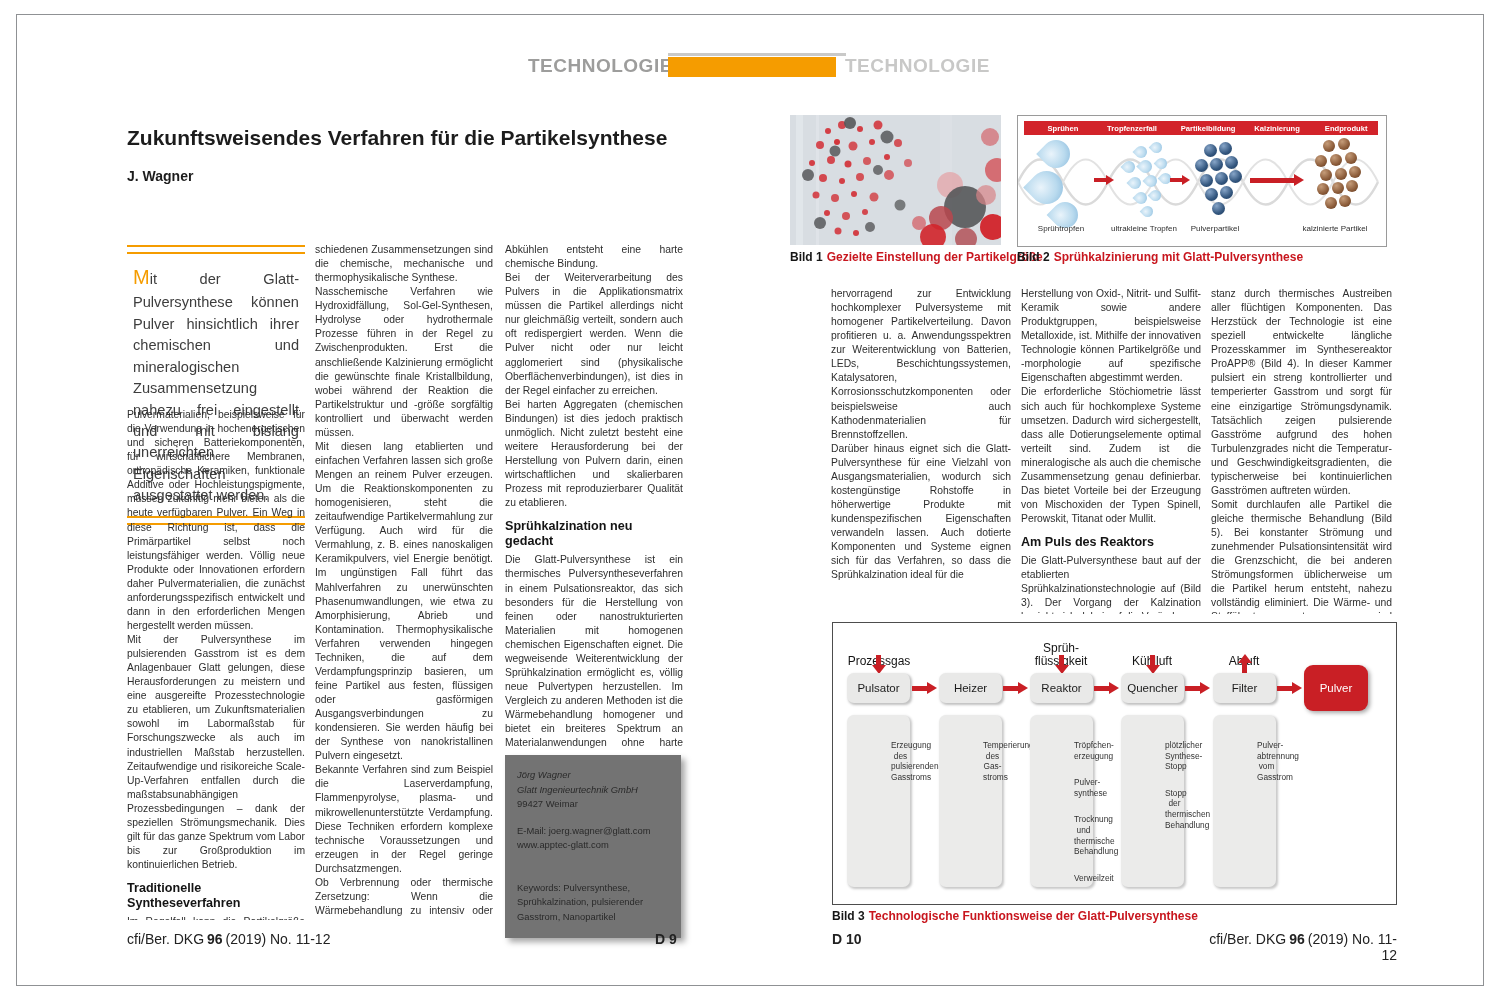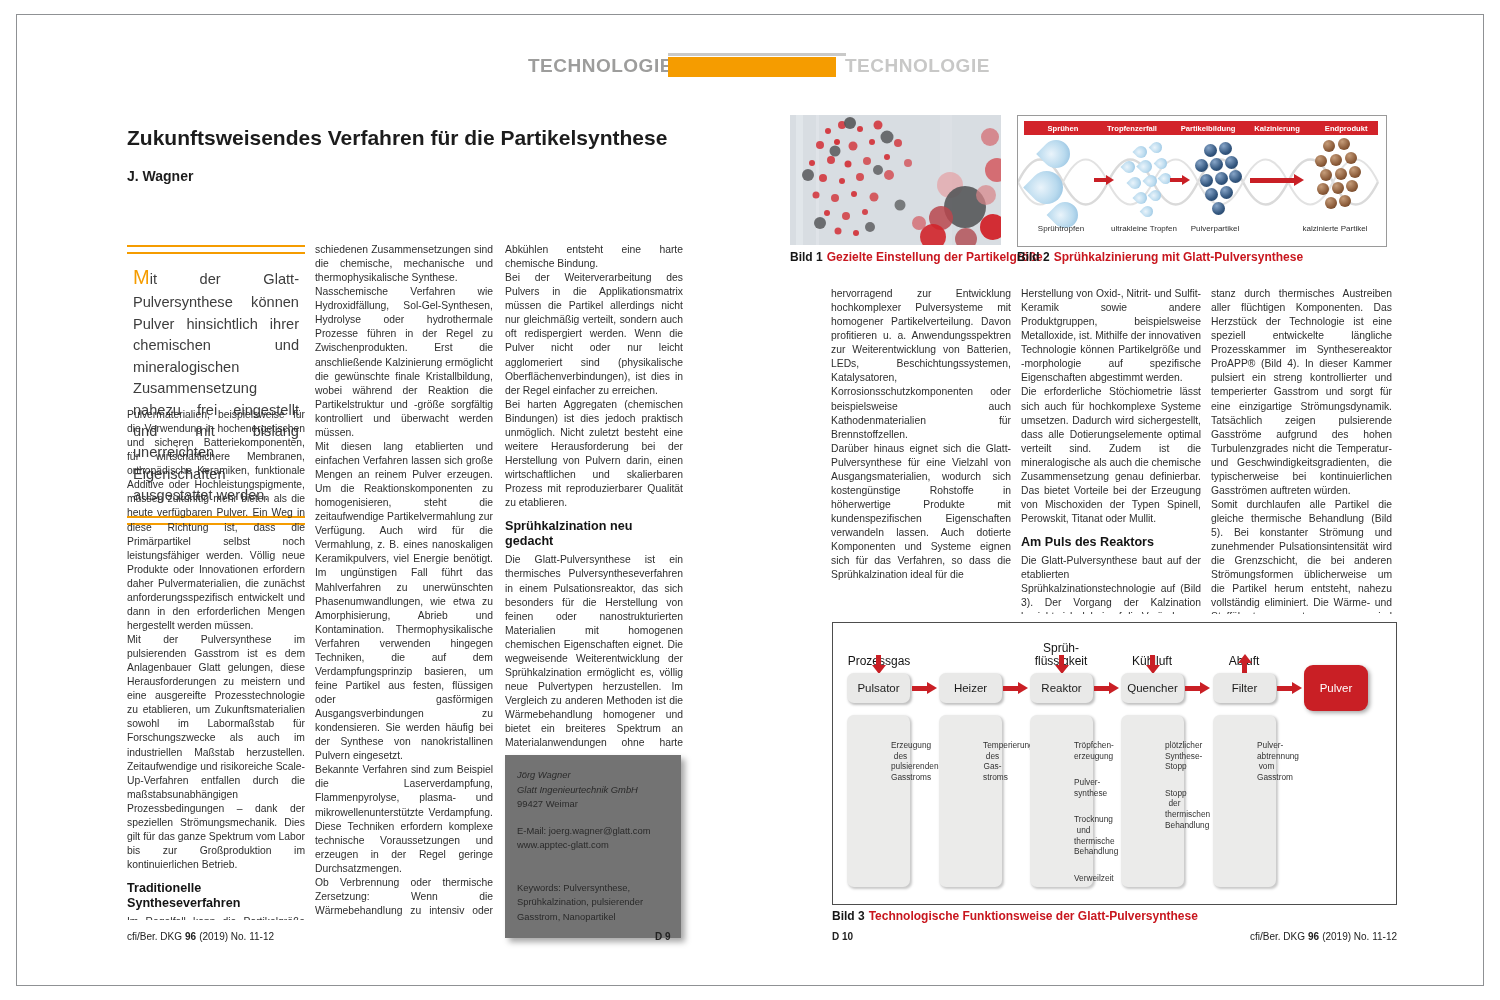--- a/index.html
+++ b/index.html
@@ -30,21 +30,21 @@
   .intro .txt{font-size:14.6px;line-height:1.47;text-align:justify;color:#3d3d3d;margin:9px 6px;}
   .dropcap{color:#F59C00;font-size:20px;}
 
   .contact{
     position:absolute;left:505px;top:755px;width:152px;background:#737373;
     box-shadow:4px 4px 6px rgba(0,0,0,.35);padding:13px 12px;font-size:9.4px;line-height:1.55;color:#2a2a2a;
   }
   .contact .it{font-style:italic;}
   .contact .gap{height:12px;}
 
-  .footer{position:absolute;font-size:10px;color:#222;}
+  .footer{position:absolute;font-size:14px;color:#222;}
   .jref b{padding:0 3px;}
   .pageno{font-weight:bold;}
 
   
   .caption{position:absolute;font-size:12px;line-height:1.2;}
   .caption b{color:#161616;font-weight:bold;margin-right:4px;}
   .caption .red{color:#c8161e;font-weight:bold;}
 
   
   .fig1{position:absolute;left:790px;top:115px;width:211px;height:130px;}

